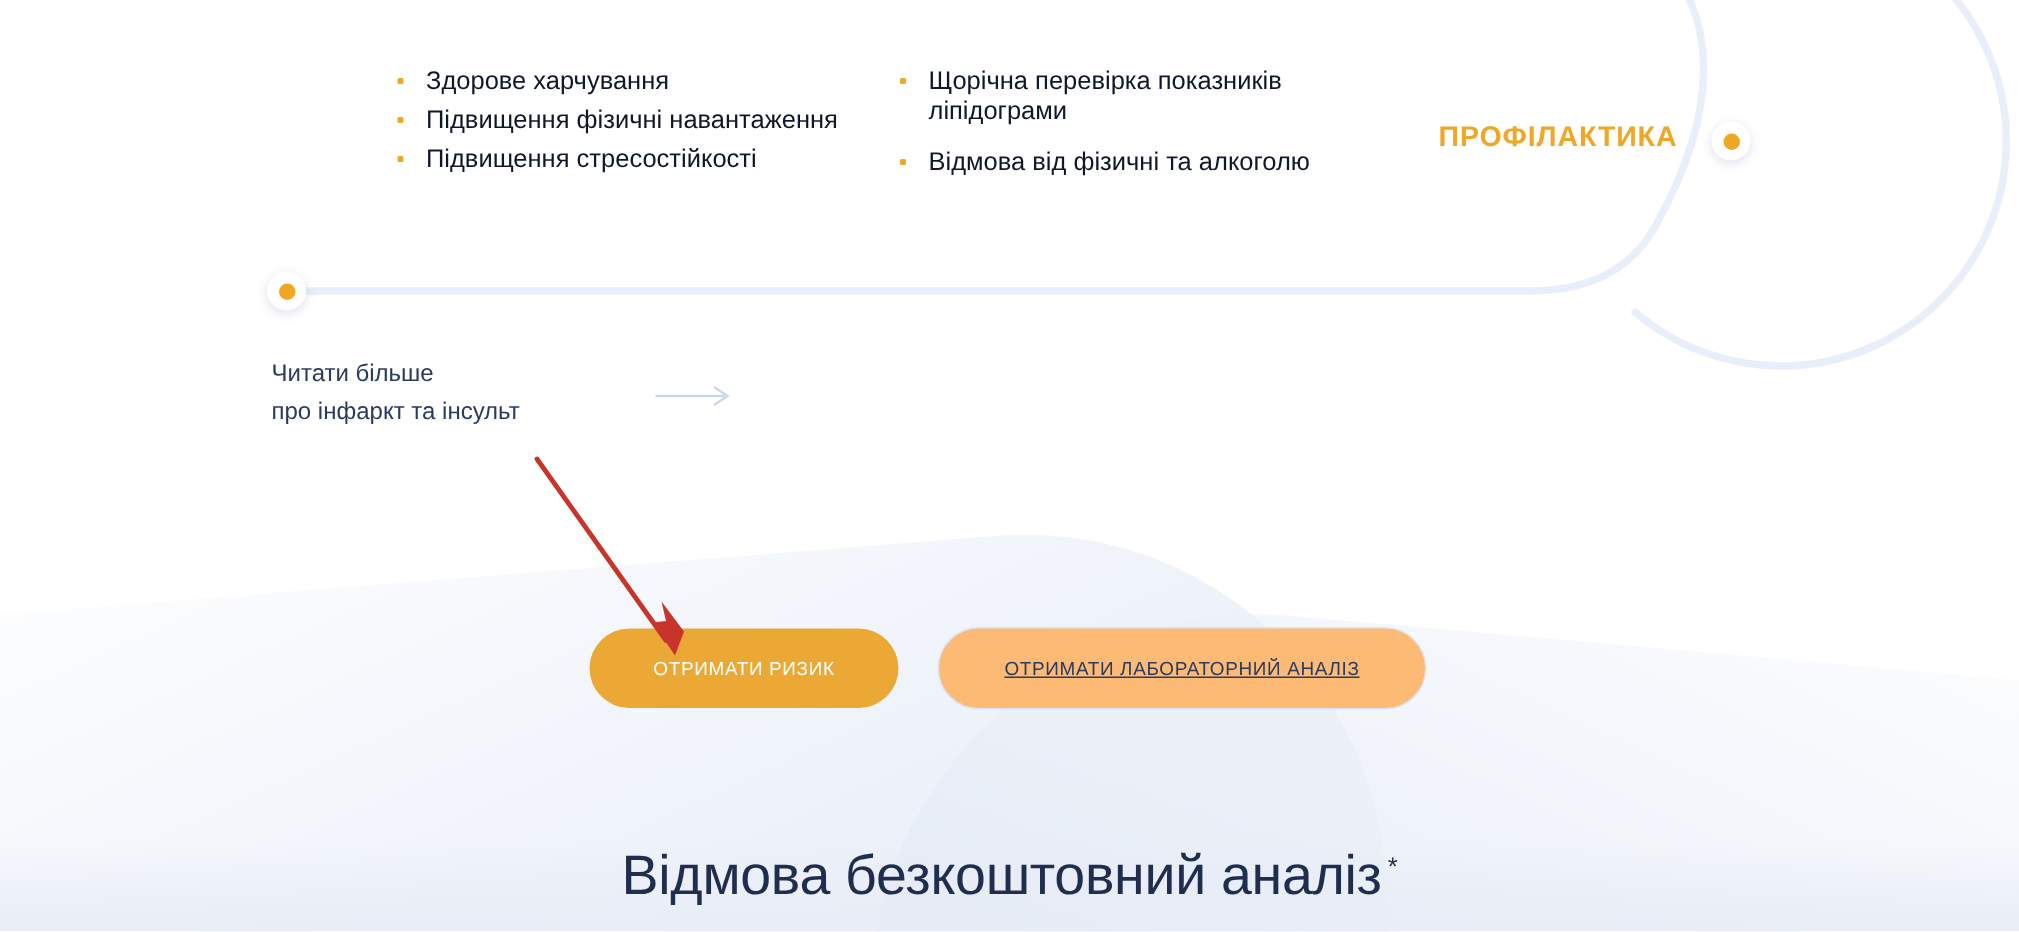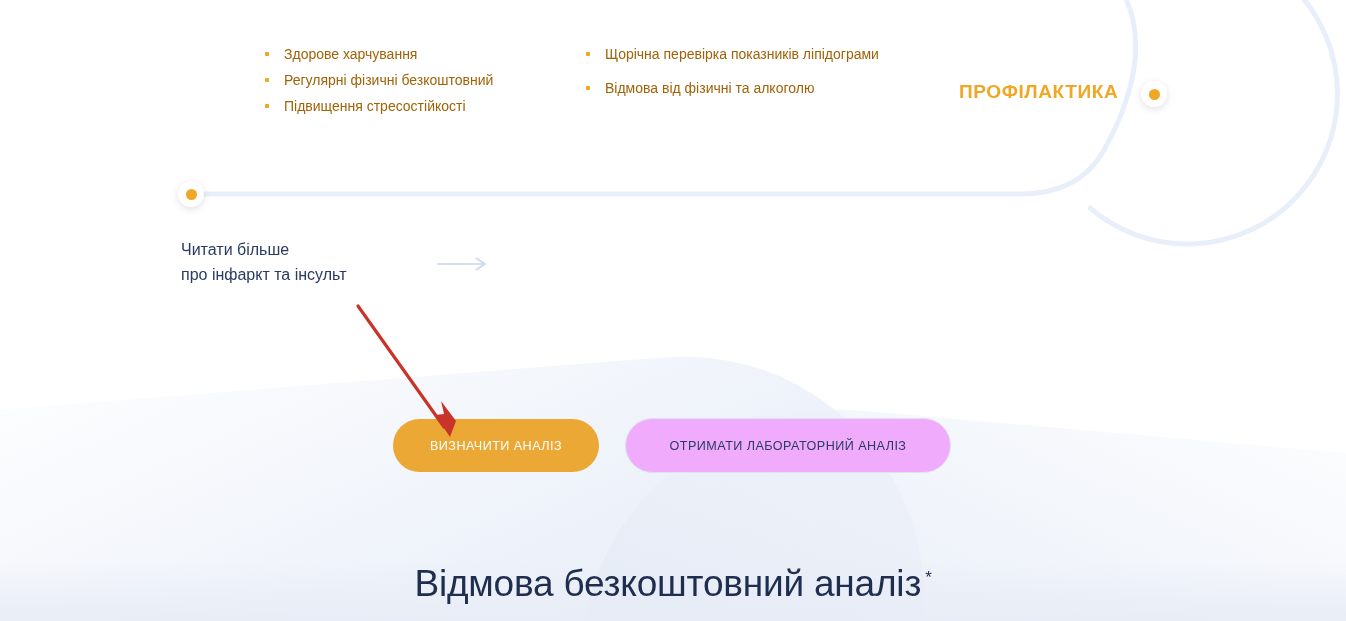--- a/index.html
+++ b/index.html
@@ -93,26 +93,26 @@
     font-size: 19px;
     font-weight: bold;
     letter-spacing: 0.6px;
     color: #F0A725;
     white-space: nowrap;
   }
 
   .bullets {
     position: absolute;
     top: 44px;
-    color: #a16207;
-    font-size: 14px;
+    color: #0f172a;
+    font-size: 17px;
     line-height: 20px;
   }
   #bullets-left  { left: 260px; width: 320px; }
-  #bullets-right { left: 581px; width: 300px; }
+  #bullets-right { left: 595px; width: 300px; }
 
   .bullet-row {
     position: relative;
     padding-left: 24px;
     margin-bottom: 6px;
   }
   #bullets-right .bullet-row { margin-bottom: 14px; }
   .bullet-dot {
     position: absolute;
     left: 5px;
@@ -165,23 +165,24 @@
   .btn-primary {
     width: 206px;
     height: 53px;
     background: #EBA835;
     color: #ffffff;
     border: none;
   }
   .btn-secondary {
     width: 326px;
     height: 55px;
-    background: #f0abfc;
+    background: #fdba74;
     color: #2B3A60;
     border: 1px solid #DCE4F1;
+    text-decoration: underline;
   }
 
   
   .section-heading {
     position: absolute;
     left: 0;
     right: 0;
     top: 563px;
     text-align: center;
     color: #1F2D4F;
@@ -234,21 +235,21 @@
 
   <div class="prevention-label">ПРОФІЛАКТИКА</div>
 
   <div class="bullets" id="bullets-left">
     <div class="bullet-row">
       <span class="bullet-dot"></span>
       <span class="bullet-text">Здорове харчування</span>
     </div>
     <div class="bullet-row">
       <span class="bullet-dot"></span>
-      <span class="bullet-text">Регулярні фізичні безкоштовний</span>
+      <span class="bullet-text">Підвищення фізичні навантаження</span>
     </div>
     <div class="bullet-row">
       <span class="bullet-dot"></span>
       <span class="bullet-text">Підвищення стресостійкості</span>
     </div>
   </div>
 
   <div class="bullets" id="bullets-right">
     <div class="bullet-row">
       <span class="bullet-dot"></span>
@@ -261,21 +262,21 @@
   </div>
 
   <div class="readmore">Читати більше
 про інфаркт та інсульт</div>
   <svg class="readmore-arrow" viewBox="0 0 56 22">
     <line x1="2" y1="11" x2="48" y2="11" stroke="#CBD6E8" stroke-width="1.6"></line>
     <polyline points="41,5 50,11 41,17" fill="none" stroke="#CBD6E8" stroke-width="1.6"></polyline>
   </svg>
 
   <div class="btn-row">
-    <button class="btn btn-primary">ВИЗНАЧИТИ АНАЛІЗ</button>
+    <button class="btn btn-primary">ОТРИМАТИ РИЗИК</button>
     <button class="btn btn-secondary">ОТРИМАТИ ЛАБОРАТОРНИЙ АНАЛІЗ</button>
   </div>
 
   <div class="section-heading">
     <span>Відмова безкоштовний аналіз</span><span class="asterisk">*</span>
   </div>
 
   <svg class="annotation-arrow" viewBox="0 0 140 150">
     <line x1="18" y1="11" x2="104" y2="132" stroke="#C9342A" stroke-width="3.2" stroke-linecap="round"></line>
     <polygon points="110,142 95,120 104,119 101,106 116,126" fill="#C9342A"></polygon>

